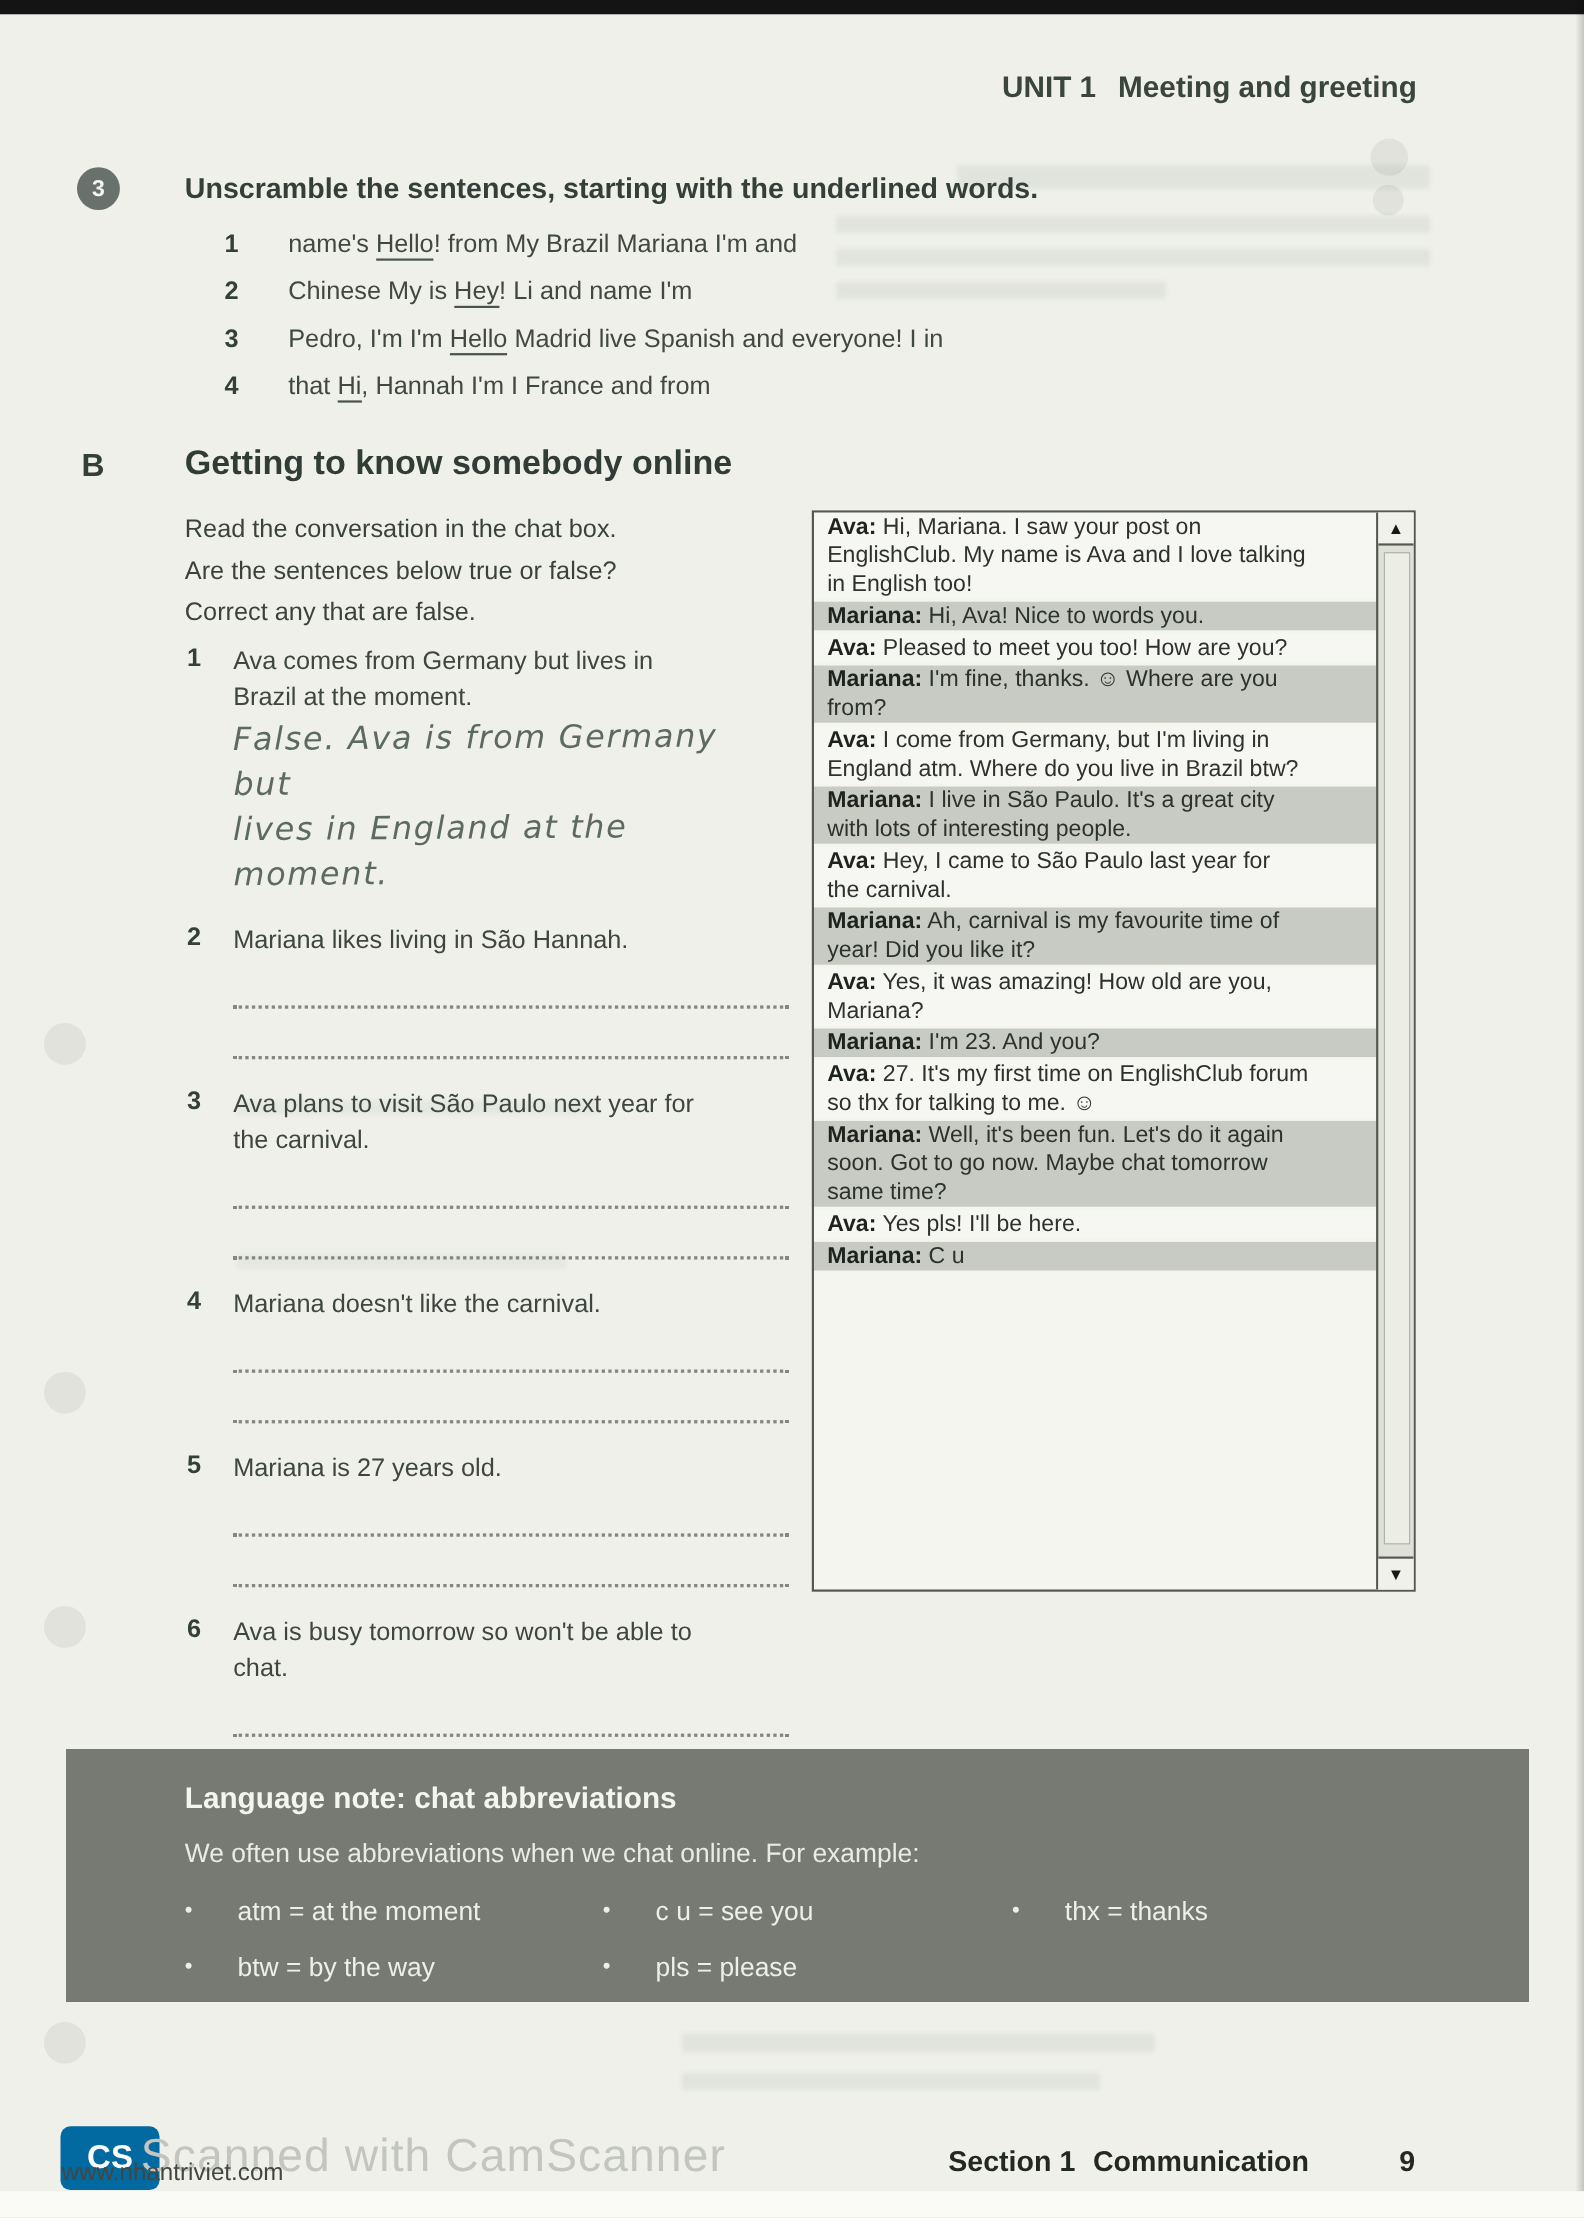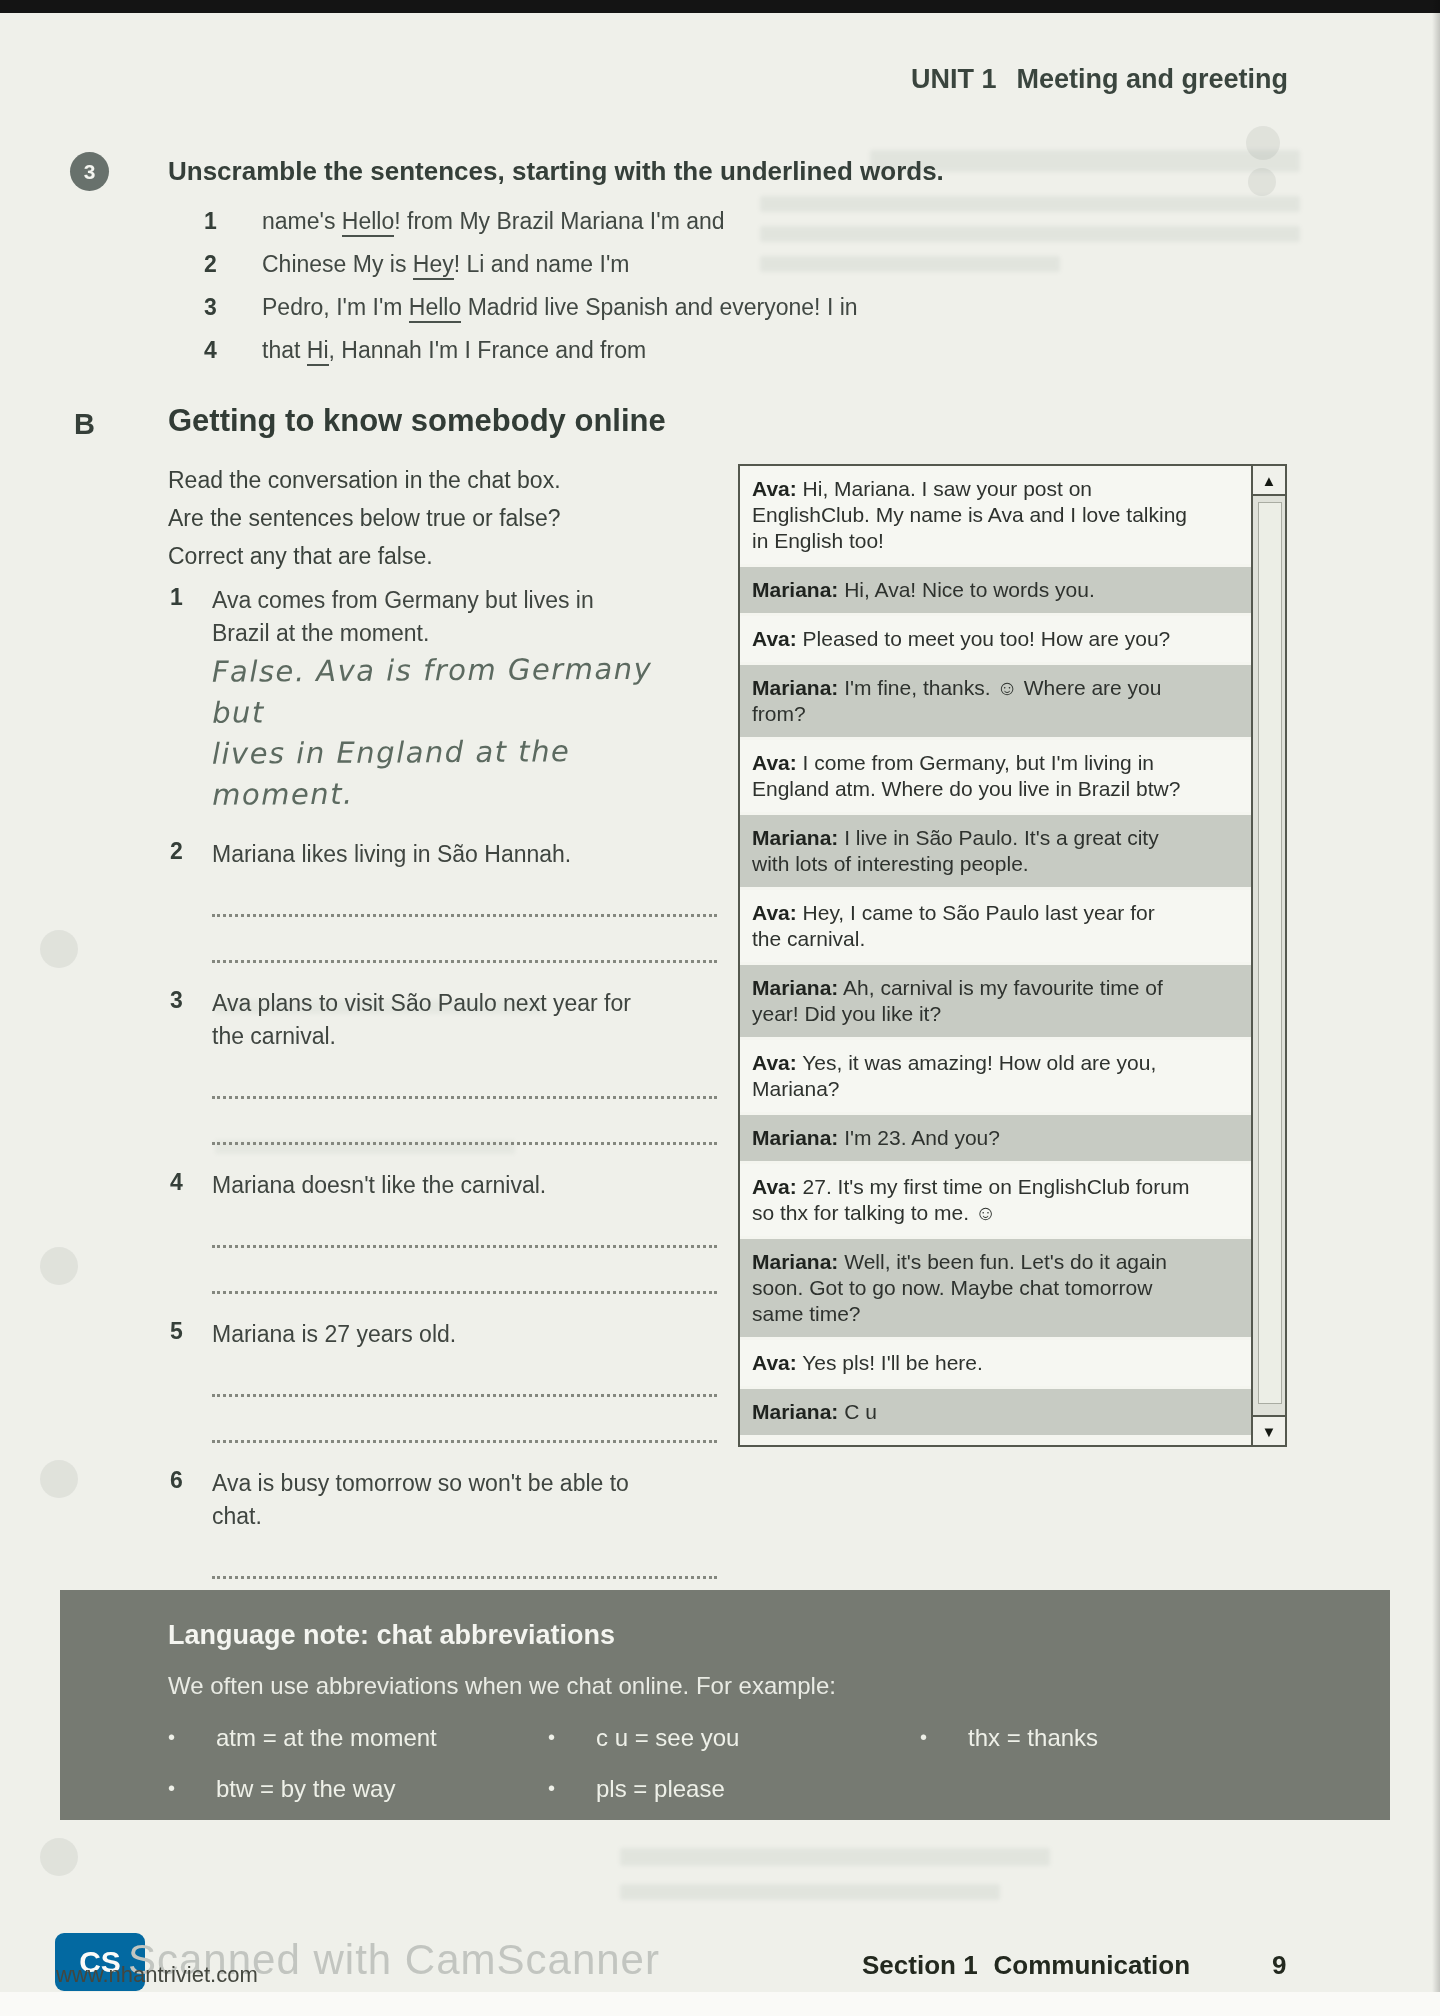--- a/index.html
+++ b/index.html
@@ -39,21 +39,21 @@
   .qnum{position:absolute;left:2px;top:0;font-weight:bold;font-size:23px;color:#353f39;}
   .qtext{font-size:23px;line-height:33px;white-space:pre-line;color:#3f4540;}
   .hand{font-size:29px;line-height:41px;font-style:italic;letter-spacing:1.5px;
         color:#5c6a60;transform:rotate(-.4deg);font-family:"DejaVu Sans",sans-serif;}
   .dots{height:43px;border-bottom:3px dotted #84877f;width:505px;}
 
   
   .chat-box{position:absolute;left:738px;top:464px;width:549px;height:983px;
         border:2px solid #54584e;background:#f4f5ef;box-sizing:border-box;}
   .chat-list{position:absolute;left:0;top:0;right:34px;bottom:0;overflow:hidden;}
-  .crow{padding:10px 12px;background:#f6f7f2;}
+  .crow{padding:0 12px;background:#f6f7f2;}
   .crow+.crow{margin-top:3px;}
   .crow.gray{background:#c7cbc3;}
   .cmsg{font-size:21px;line-height:26px;color:#2e322e;}
   .spk{font-weight:bold;color:#1f231f;}
   .ctxt{white-space:pre-line;}
   .scrollbar{position:absolute;top:0;right:0;bottom:0;width:34px;border-left:2px solid #54584e;
         background:#dfe1d9;box-sizing:border-box;}
   .sb-btn{position:absolute;left:0;width:32px;height:30px;background:#f0f1eb;
         display:flex;align-items:center;justify-content:center;font-size:15px;color:#151913;
         box-sizing:border-box;}

